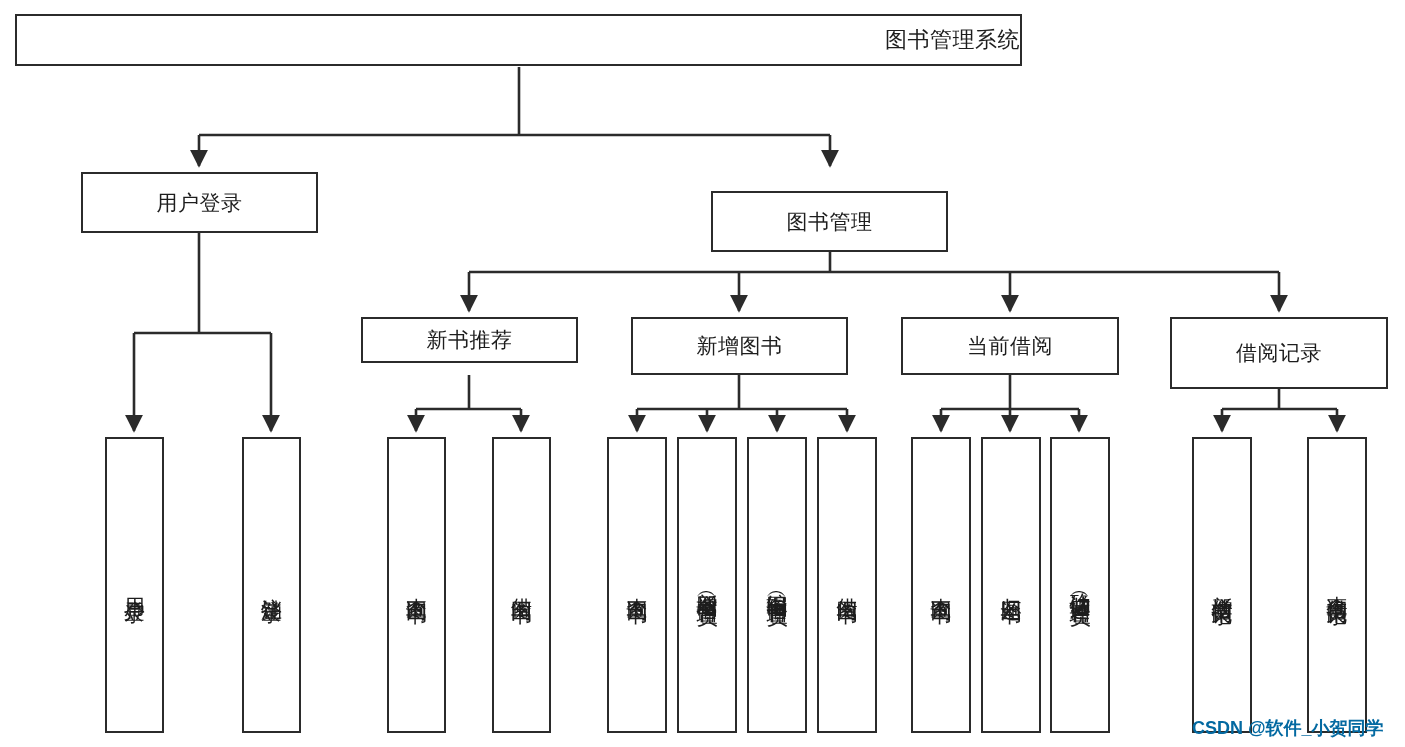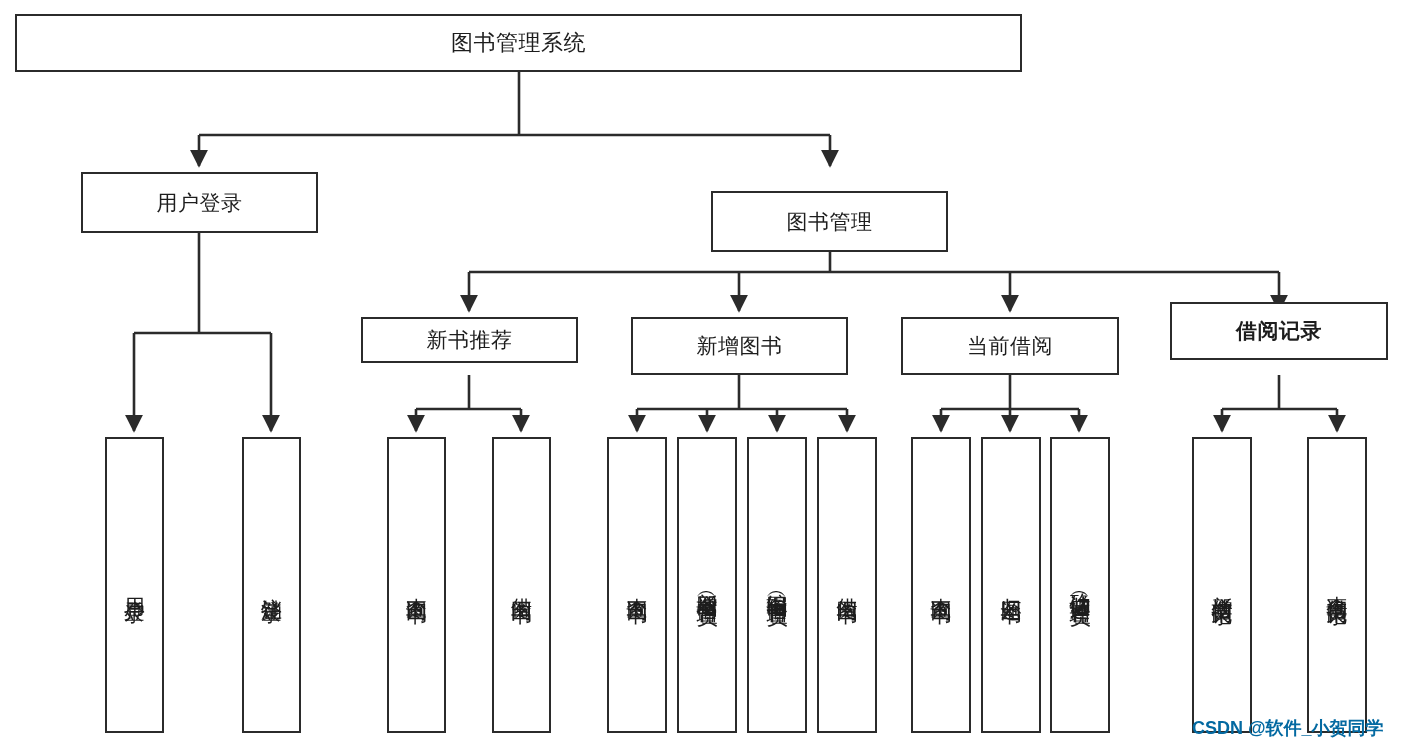--- a/index.html
+++ b/index.html
@@ -122,41 +122,41 @@
       <path d="M 1010 409 L 1010 431" marker-end="url(#arrow)"></path>
       <path d="M 1079 409 L 1079 431" marker-end="url(#arrow)"></path>
 
       <path d="M 1279 375 L 1279 409"></path>
       <path d="M 1222 409 L 1337 409"></path>
       <path d="M 1222 409 L 1222 431" marker-end="url(#arrow)"></path>
       <path d="M 1337 409 L 1337 431" marker-end="url(#arrow)"></path>
     </g>
   </svg>
 
-  <div class="node horiz root" style="left:15px; top:14px; width:1007px; height:58px;">
+  <div class="node horiz root" style="left:15px; top:14px; width:1007px; height:52px;justify-content:flex-end;">
     <span class="label">图书管理系统</span>
   </div>
 
   <div class="node horiz" style="left:81px; top:172px; width:237px; height:61px;">
     <span class="label">用户登录</span>
   </div>
   <div class="node horiz" style="left:711px; top:172px; width:237px; height:61px;margin-top:19px;">
     <span class="label">图书管理</span>
   </div>
 
   <div class="node horiz" style="left:361px; top:317px; width:217px; height:46px;">
     <span class="label">新书推荐</span>
   </div>
   <div class="node horiz" style="left:631px; top:317px; width:217px; height:58px;">
     <span class="label">新增图书</span>
   </div>
   <div class="node horiz" style="left:901px; top:317px; width:218px; height:58px;justify-content:center;">
     <span class="label">当前借阅</span>
   </div>
-  <div class="node horiz" style="left:1170px; top:302px; width:218px; height:58px;font-weight:bold;">
+  <div class="node horiz" style="left:1170px; top:317px; width:218px; height:72px;">
     <span class="label">借阅记录</span>
   </div>
 
   <div class="node vert" style="left:105px; top:437px; width:59px; height:296px;">
     <span class="label">用户登录</span>
   </div>
   <div class="node vert" style="left:242px; top:437px; width:59px; height:296px;">
     <span class="label">注销登录</span>
   </div>
 

